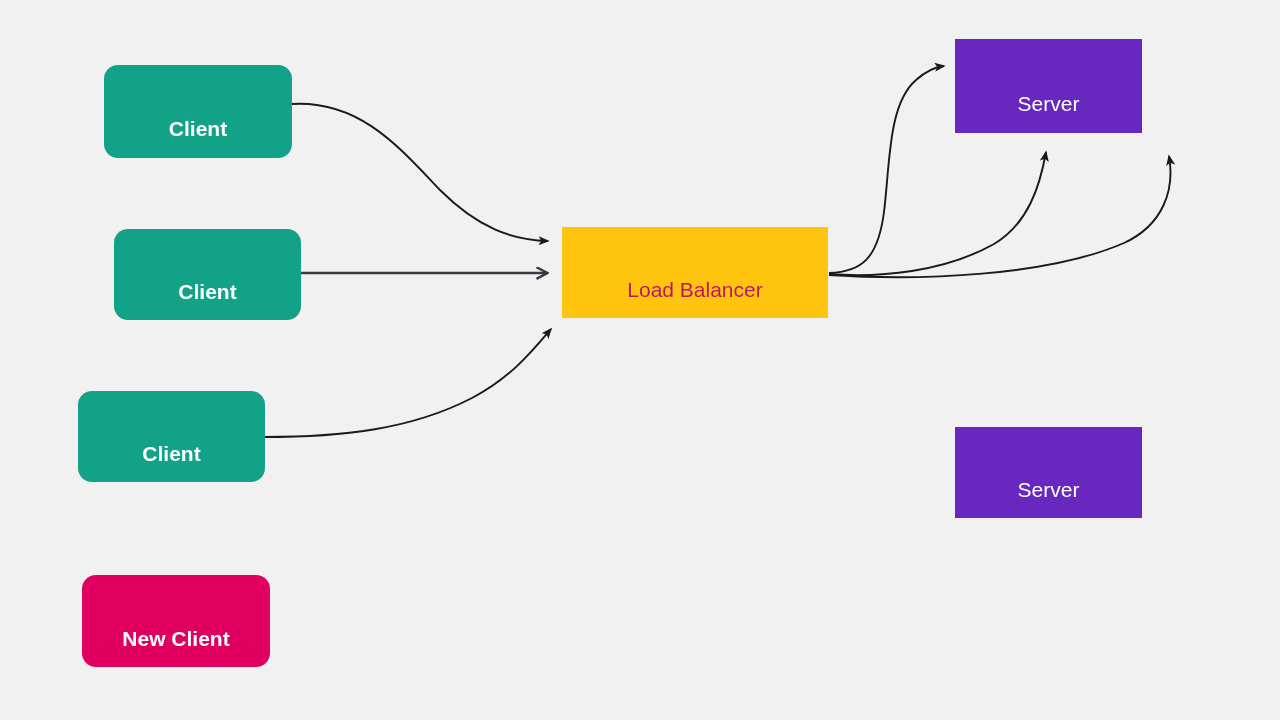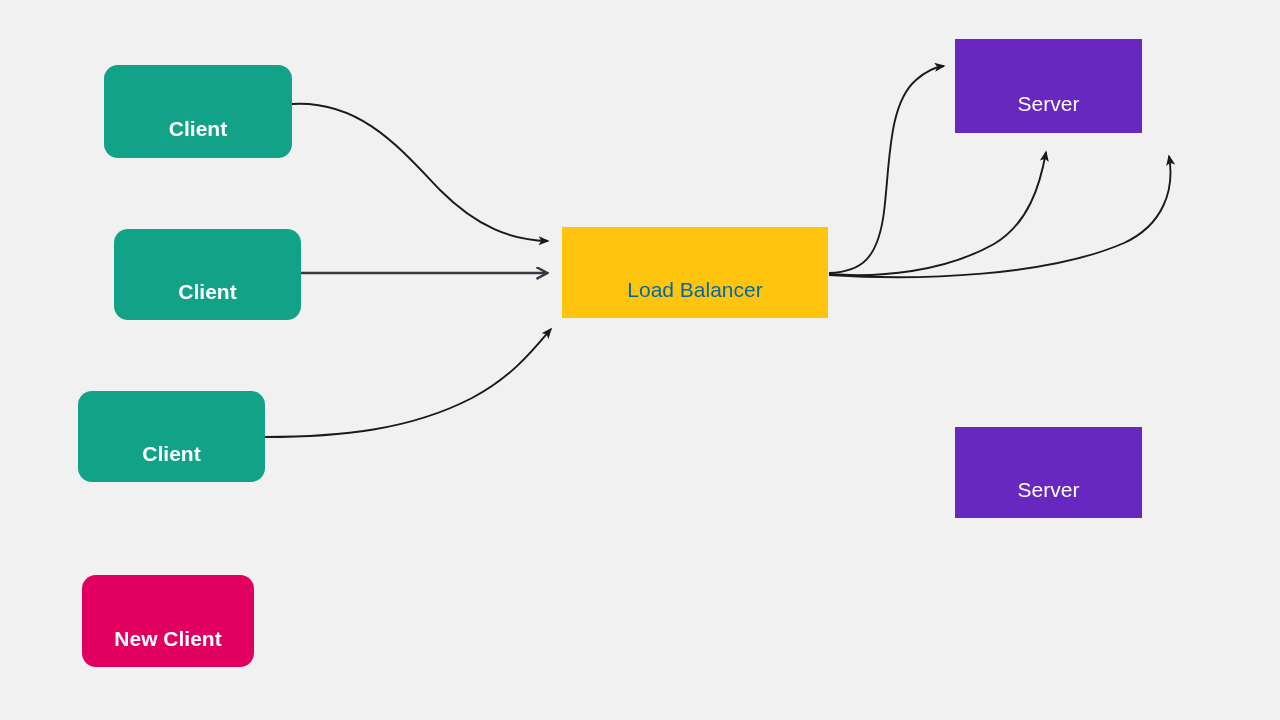--- a/index.html
+++ b/index.html
@@ -101,24 +101,24 @@
   <div id="nodes">
       <div class="node client" style="left: 104px; top: 65px; width: 188px; height: 93px; background: rgb(17, 162, 135); color: rgb(255, 255, 255);">
         <span class="node-label">Client</span>
       </div>
       <div class="node client" style="left: 114px; top: 229px; width: 187px; height: 91px; background: rgb(17, 162, 135); color: rgb(255, 255, 255);">
         <span class="node-label">Client</span>
       </div>
       <div class="node client" style="left: 78px; top: 391px; width: 187px; height: 91px; background: rgb(17, 162, 135); color: rgb(255, 255, 255);">
         <span class="node-label">Client</span>
       </div>
-      <div class="node newclient" style="left: 82px; top: 575px; width: 172px; height: 92px; background: rgb(225, 0, 96); color: rgb(255, 255, 255);">
+      <div class="node newclient" style="left: 82px; top: 575px; width: 188px; height: 92px; background: rgb(225, 0, 96); color: rgb(255, 255, 255);">
         <span class="node-label">New Client</span>
       </div>
-      <div class="node loadbalancer" style="left: 562px; top: 227px; width: 266px; height: 91px; background: rgb(255, 196, 13); color: #0369a1; border-radius: 0px;">
+      <div class="node loadbalancer" style="left: 562px; top: 227px; width: 266px; height: 91px; background: rgb(255, 196, 13); color: #be185d; border-radius: 0px;">
         <span class="node-label">Load Balancer</span>
       </div>
       <div class="node server" style="left: 955px; top: 39px; width: 187px; height: 94px; background: rgb(104, 39, 190); color: rgb(255, 255, 255); border-radius: 0px;">
         <span class="node-label">Server</span>
       </div>
       <div class="node server" style="left: 955px; top: 427px; width: 187px; height: 91px; background: rgb(104, 39, 190); color: rgb(255, 255, 255); border-radius: 0px;">
         <span class="node-label">Server</span>
       </div>
     </div>
 

